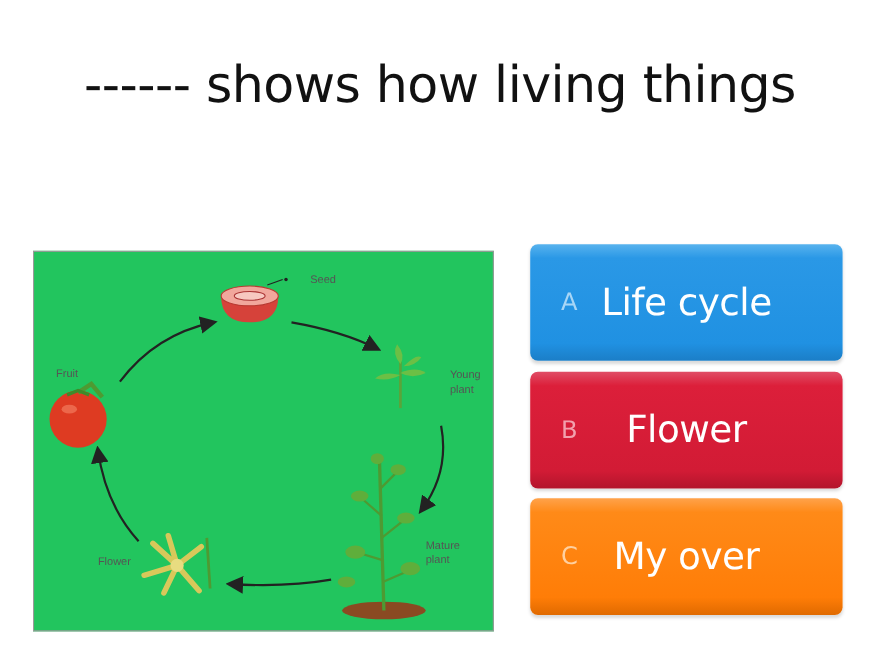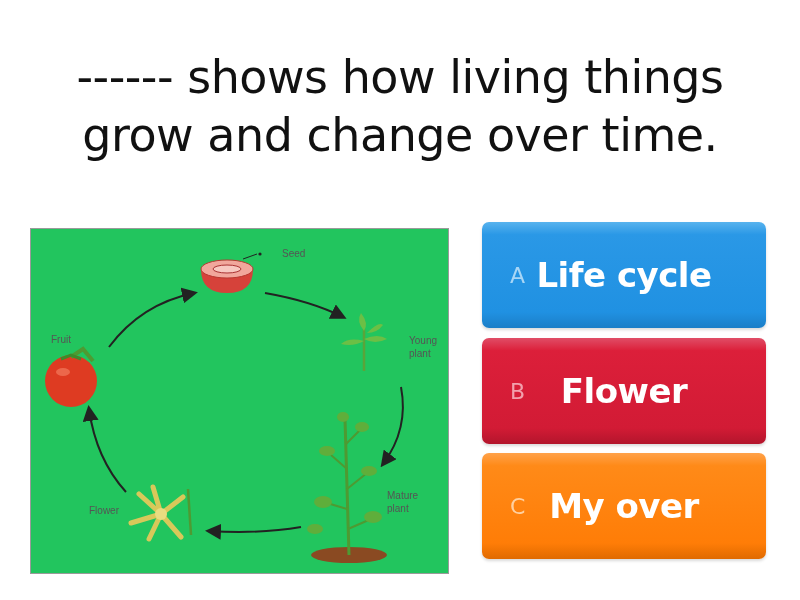--- a/index.html
+++ b/index.html
@@ -4,34 +4,33 @@
 <style>
   html, body { margin:0; padding:0; }
   body { width:800px; height:600px; background:#ffffff; position:relative; overflow:hidden; font-family:"Liberation Sans", "DejaVu Sans", sans-serif; }
   .question { position:absolute; left:0; top:48px; width:800px; text-align:center; font-family:"DejaVu Sans", sans-serif; font-size:46px; line-height:58px; color:#111; letter-spacing:-0.5px; }
   .image-box { position:absolute; left:30px; top:228px; width:419px; height:346px; border:1px solid #9a9a9a; background:#22c55e; box-sizing:border-box; }
   .image-box svg { position:absolute; left:0; top:0; }
   .lbl { font-family:"Liberation Sans", sans-serif; font-size:10px; fill:#555; }
   .answer { position:absolute; left:482px; width:284px; height:106px; border-radius:7px; box-sizing:border-box; cursor:pointer; box-shadow:0 2px 3px rgba(0,0,0,0.15); }
   .answer .inner { position:absolute; left:6px; right:6px; top:8px; bottom:8px; }
   .answer .letter { position:absolute; left:22px; top:0; height:100%; display:flex; align-items:center; font-family:"DejaVu Sans", sans-serif; font-size:22px; font-weight:normal; }
-  .answer .text { position:absolute; left:0; right:0; top:0; height:100%; display:flex; align-items:center; justify-content:center; font-family:"DejaVu Sans", sans-serif; font-weight:bold; font-size:34px; color:#fff; letter-spacing:-0.5px; }
+  .answer .text { position:absolute; left:0; right:0; top:0; height:100%; display:flex; align-items:center; justify-content:center; font-family:"DejaVu Sans", sans-serif; font-weight:normal; font-size:34px; color:#fff; letter-spacing:-0.5px; }
   .a { top:222px; background:linear-gradient(#58b3ee,#2a98e6 12%,#2091e2 85%,#1b7ec7); }
   .a .letter { color:#a8d6f6; }
   .b { top:338px; background:linear-gradient(#e04d66,#dc1f3a 12%,#d21b35 85%,#b3152c); }
   .b .letter { color:#f2a0ad; }
   .c { top:453px; background:linear-gradient(#ffa24a,#ff8a18 12%,#ff7d07 85%,#e06a00); }
   .c .letter { color:#ffd0a0; }
 </style>
 </head>
 <body>
 
 <div class="question">
   <div>------ shows how living things</div>
-  <div>grow and change over time.</div>
 </div>
 
 <div class="image-box">
   <svg width="419" height="346" viewBox="0 0 419 346">
     <defs>
       <marker id="ah" markerWidth="8" markerHeight="8" refX="6" refY="4" orient="auto">
         <path d="M0,0 L8,4 L0,8 Z" fill="#222"></path>
       </marker>
     </defs>
 

